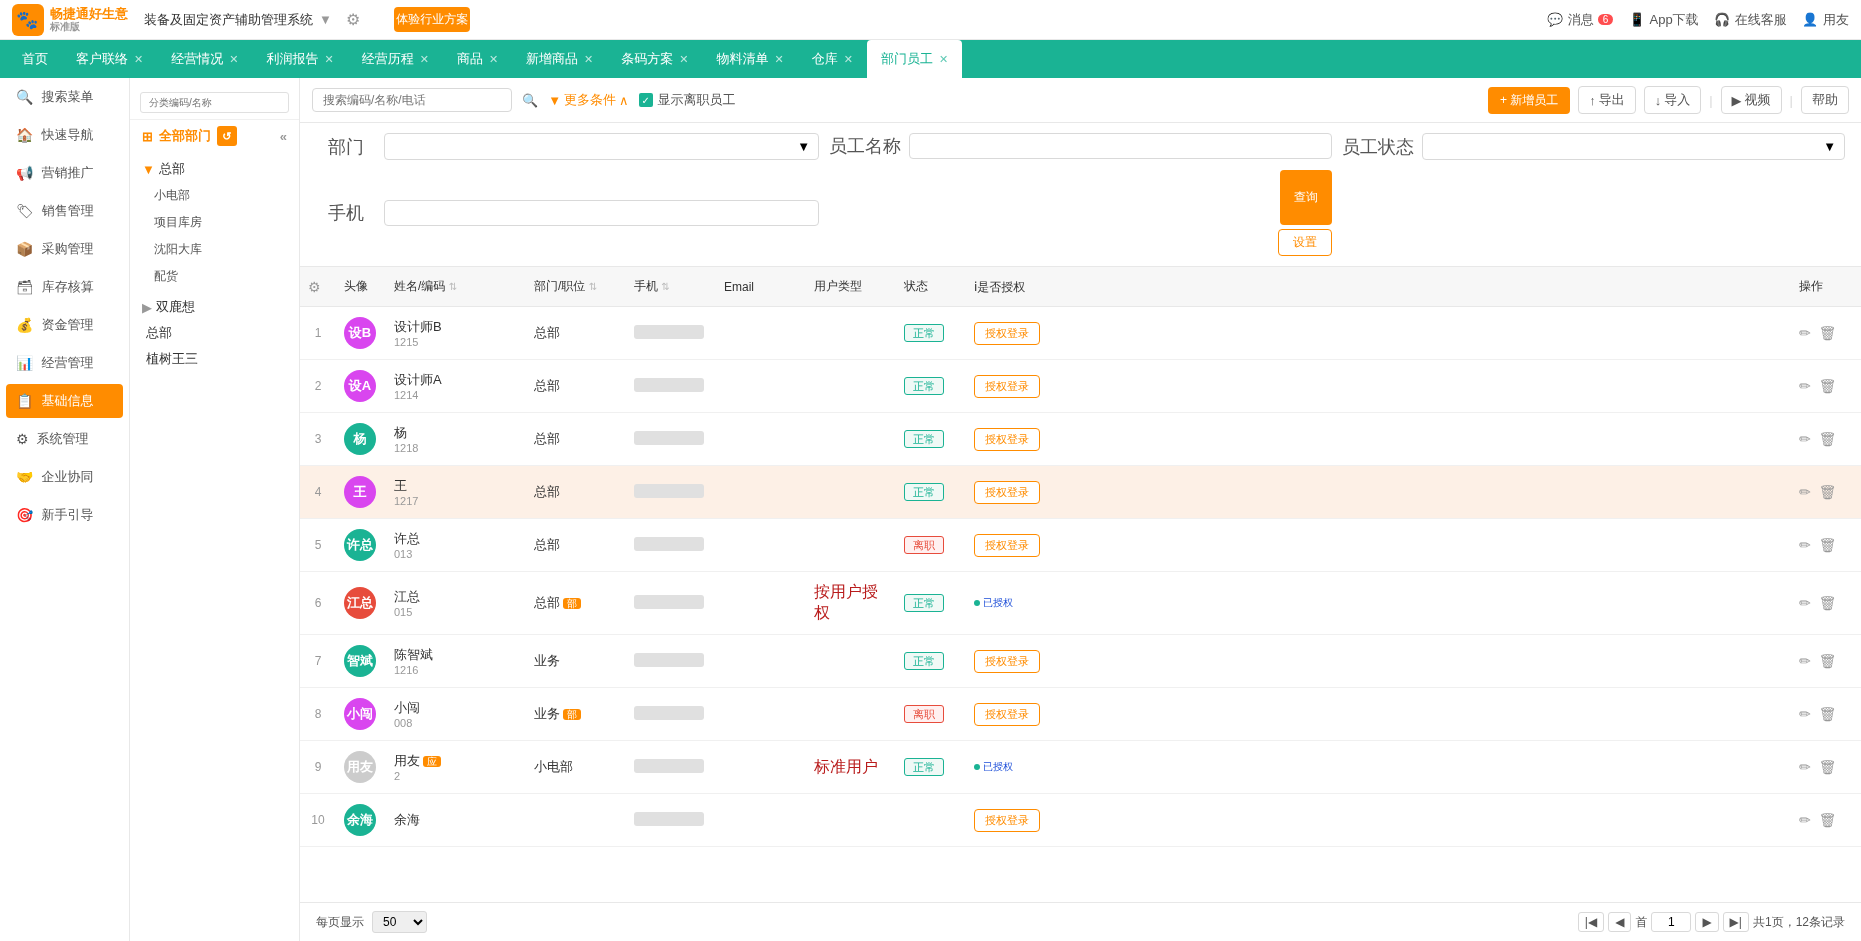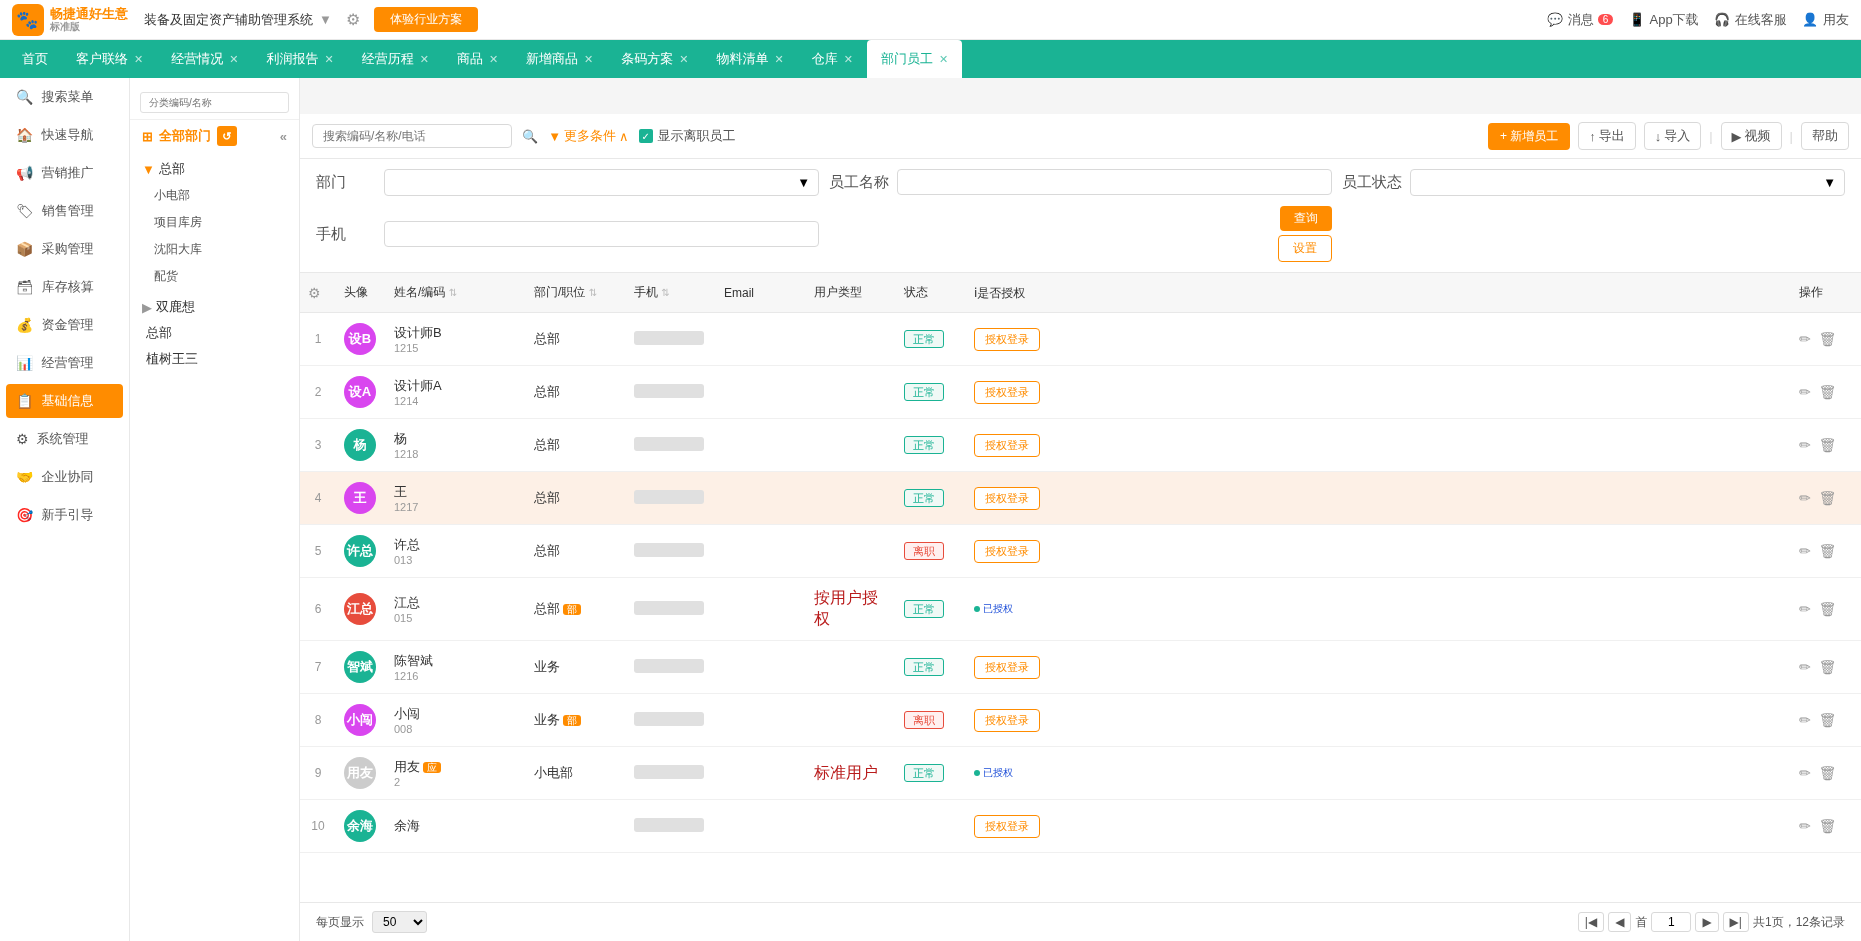--- a/index.html
+++ b/index.html
@@ -4,21 +4,21 @@
   <style>
     * { box-sizing: border-box; margin: 0; padding: 0; font-family: 'Microsoft YaHei', Arial, sans-serif; font-size: 13px; }
     body { background: #f5f5f5; display: flex; flex-direction: column; height: 100vh; overflow: hidden; }
 
     
     .topbar { height: 40px; background: #fff; display: flex; align-items: center; padding: 0 12px; border-bottom: 1px solid #e8e8e8; flex-shrink: 0; }
     .topbar-logo { display: flex; align-items: center; gap: 6px; color: #ff8c00; font-weight: bold; font-size: 14px; margin-right: 16px; }
     .logo-icon { width: 32px; height: 32px; background: #ff8c00; border-radius: 6px; display: flex; align-items: center; justify-content: center; color: #fff; font-size: 18px; }
     .topbar-sys { display: flex; align-items: center; gap: 6px; color: #333; font-size: 13px; }
     .topbar-gear { color: #999; cursor: pointer; font-size: 16px; margin-left: 8px; }
-    .topbar-trial { background: #ff8c00; color: #fff; border: none; border-radius: 4px; padding: 4px 16px; cursor: pointer; font-size: 12px; margin-left: 8px; }
+    .topbar-trial { background: #ff8c00; color: #fff; border: none; border-radius: 4px; padding: 4px 2px; cursor: pointer; font-size: 12px; margin-left: 28px; }
     .topbar-right { margin-left: auto; display: flex; align-items: center; gap: 16px; color: #555; font-size: 12px; }
     .topbar-right-item { display: flex; align-items: center; gap: 4px; cursor: pointer; }
     .badge { background: #ff4d4f; color: #fff; border-radius: 10px; padding: 0 5px; font-size: 10px; }
 
     
     .nav-tabs { height: 38px; background: #1ab394; display: flex; align-items: stretch; padding: 0 8px; flex-shrink: 0; }
     .nav-tab { padding: 0 14px; color: #fff; cursor: pointer; display: flex; align-items: center; gap: 4px; font-size: 13px; border-radius: 4px 4px 0 0; white-space: nowrap; }
     .nav-tab.active { background: #fff; color: #1ab394; }
     .nav-tab .close-x { font-size: 11px; opacity: 0.7; margin-left: 2px; }
 
@@ -37,42 +37,42 @@
     
     .dept-panel { width: 170px; background: #fff; border-right: 1px solid #e8e8e8; padding: 8px 0; flex-shrink: 0; overflow-y: auto; }
     .dept-header { display: flex; align-items: center; gap: 6px; padding: 6px 12px; color: #ff8c00; font-weight: bold; font-size: 13px; cursor: pointer; }
     .dept-refresh { width: 20px; height: 20px; background: #ff8c00; border-radius: 3px; display: flex; align-items: center; justify-content: center; color: #fff; font-size: 11px; cursor: pointer; }
     .dept-collapse { color: #999; cursor: pointer; margin-left: auto; }
     .dept-group { padding: 4px 0; }
     .dept-group-name { padding: 4px 12px; color: #333; font-size: 13px; cursor: pointer; display: flex; align-items: center; gap: 4px; }
     .dept-child { padding: 5px 12px 5px 24px; color: #555; font-size: 12px; cursor: pointer; }
 
     
-    .right-main { flex: 1; display: flex; flex-direction: column; overflow: hidden; margin-top: 36px; }
+    .right-main { flex: 1; display: flex; flex-direction: column; overflow: hidden; }
 
     
     .search-bar { background: #fff; padding: 8px 12px; display: flex; align-items: center; gap: 10px; border-bottom: 1px solid #e8e8e8; flex-shrink: 0; }
     .search-input { border: 1px solid #d9d9d9; border-radius: 4px; padding: 4px 10px; font-size: 12px; width: 200px; }
     .search-icon-btn { color: #999; cursor: pointer; }
     .filter-btn { color: #ff8c00; cursor: pointer; display: flex; align-items: center; gap: 3px; font-size: 12px; }
     .show-resigned { display: flex; align-items: center; gap: 5px; color: #555; font-size: 12px; cursor: pointer; }
     .checkbox-blue { width: 14px; height: 14px; background: #1ab394; border-radius: 2px; display: flex; align-items: center; justify-content: center; color: #fff; font-size: 10px; }
     .toolbar-right { margin-left: auto; display: flex; align-items: center; gap: 8px; }
     .btn-add { background: #ff8c00; color: #fff; border: none; border-radius: 4px; padding: 5px 12px; cursor: pointer; font-size: 12px; display: flex; align-items: center; gap: 4px; }
     .btn-outline { background: #fff; color: #555; border: 1px solid #d9d9d9; border-radius: 4px; padding: 4px 10px; cursor: pointer; font-size: 12px; display: flex; align-items: center; gap: 3px; }
     .toolbar-divider { color: #d9d9d9; }
 
     
     .filter-form { background: #fff; padding: 10px 16px; border-bottom: 1px solid #e8e8e8; display: grid; grid-template-columns: 1fr 1fr 1fr; gap: 10px; flex-shrink: 0; }
     .filter-row { display: flex; align-items: center; gap: 8px; }
-    .filter-label { color: #555; font-size: 15px; white-space: nowrap; min-width: 60px; text-align: left; }
+    .filter-label { color: #555; font-size: 18px; white-space: nowrap; min-width: 60px; text-align: center; }
     .filter-input { flex: 1; border: 1px solid #d9d9d9; border-radius: 4px; padding: 5px 8px; font-size: 12px; }
     .filter-select { flex: 1; border: 1px solid #d9d9d9; border-radius: 4px; padding: 5px 8px; font-size: 12px; background: #fff; display: flex; align-items: center; justify-content: space-between; cursor: pointer; }
     .filter-btns { display: flex; flex-direction: column; gap: 4px; align-items: flex-end; justify-content: center; }
-    .btn-query { background: #ff8c00; color: #fff; border: none; border-radius: 4px; padding: 4px 14px; cursor: pointer; font-size: 12px; }
+    .btn-query { background: #ff8c00; color: #fff; border: none; border-radius: 4px; padding: 19px 14px; cursor: pointer; font-size: 12px; }
     .btn-set { background: #fff; color: #ff8c00; border: 1px solid #ff8c00; border-radius: 4px; padding: 4px 14px; cursor: pointer; font-size: 12px; }
 
     
     .table-area { flex: 1; overflow-y: auto; background: #fff; }
     table { width: 100%; border-collapse: collapse; }
     thead th { background: #f7f7f7; padding: 10px 8px; text-align: left; font-weight: 500; color: #333; font-size: 12px; border-bottom: 1px solid #e8e8e8; white-space: nowrap; }
     tbody td { padding: 10px 8px; border-bottom: 1px solid #f0f0f0; color: #333; font-size: 12px; vertical-align: middle; }
     tbody tr.highlighted { background: #fdf0e6; }
     .avatar { width: 32px; height: 32px; border-radius: 50%; display: flex; align-items: center; justify-content: center; color: #fff; font-size: 13px; font-weight: bold; }
     .av-orange { background: #d946ef; }

